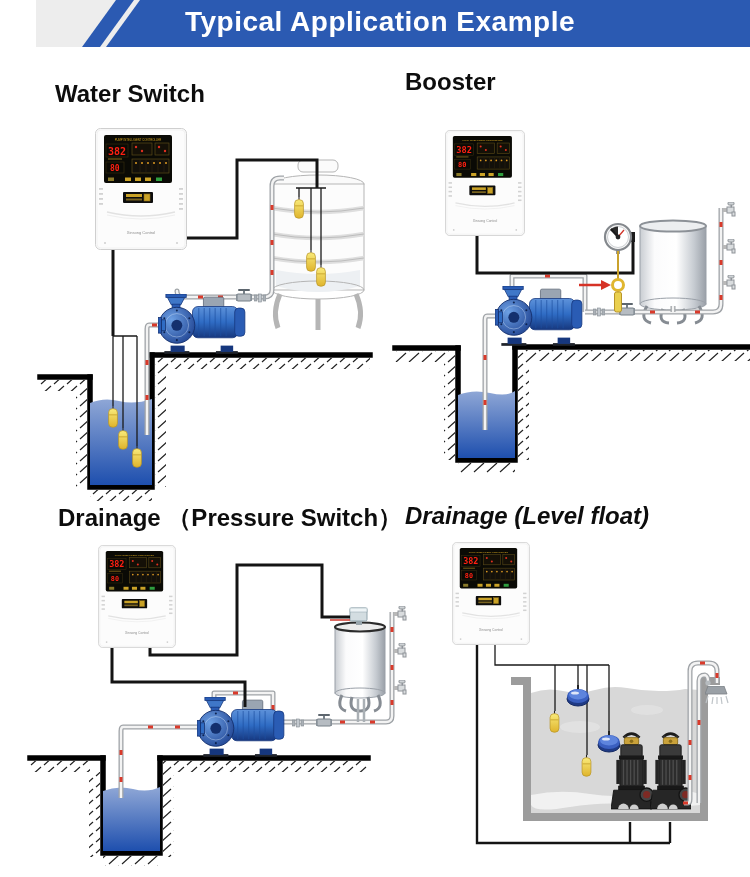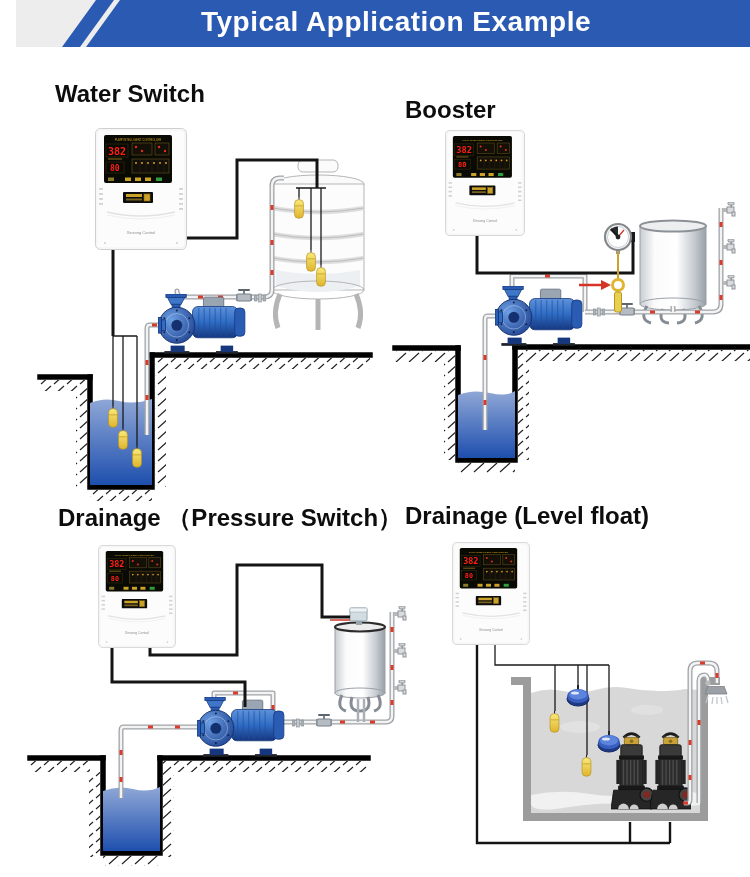--- a/index.html
+++ b/index.html
@@ -1,22 +1,22 @@
 <!DOCTYPE html>
 <html><head>
 <meta charset="utf-8">
 <style>
   html,body{margin:0;padding:0;background:#fff;}
   body{width:750px;height:877px;position:relative;font-family:"Liberation Sans",sans-serif;overflow:hidden;}
-  .hdr{position:absolute;left:16px;top:0;width:662px;height:50px;}
+  .hdr{position:absolute;left:0;top:0;width:662px;height:50px;padding-left:36px;}
   .banner-title{position:absolute;left:150px;top:6px;width:460px;text-align:center;
     font-size:28px;font-weight:700;color:#fff;letter-spacing:.5px;}
   .qtitle{position:absolute;font-size:24px;font-weight:700;color:#0d0d0d;white-space:nowrap;}
-  #t-a{left:55px;top:80px;} #t-b{left:405px;top:96px;}
-  #t-c{left:58px;top:502px;} #t-d{left:405px;top:502px;}
+  #t-a{left:55px;top:80px;} #t-b{left:405px;top:68px;}
+  #t-c{left:58px;top:502px;} #t-d{left:405px;top:502px;font-style:italic;}
   svg{overflow:visible;display:block;}
   .diagram{position:absolute;}
   .pipeO{stroke:#9fa3a7;stroke-width:5;fill:none;stroke-linejoin:round;}
   .pipeI{stroke:#f3f3f3;stroke-width:2.4;fill:none;stroke-linejoin:round;}
   .cab{stroke:#141414;stroke-width:3;fill:none;stroke-linejoin:miter;}
   .cabm{stroke:#141414;stroke-width:2.4;fill:none;}
   .cabt{stroke:#1a1a1a;stroke-width:1.3;fill:none;}
   .gnd{stroke:#000;stroke-width:5.5;fill:none;stroke-linecap:square;}
   .rd{fill:#d93a2b;}
   .seg{font-family:"DejaVu Sans Mono",monospace;font-weight:700;fill:#ff2012;}

